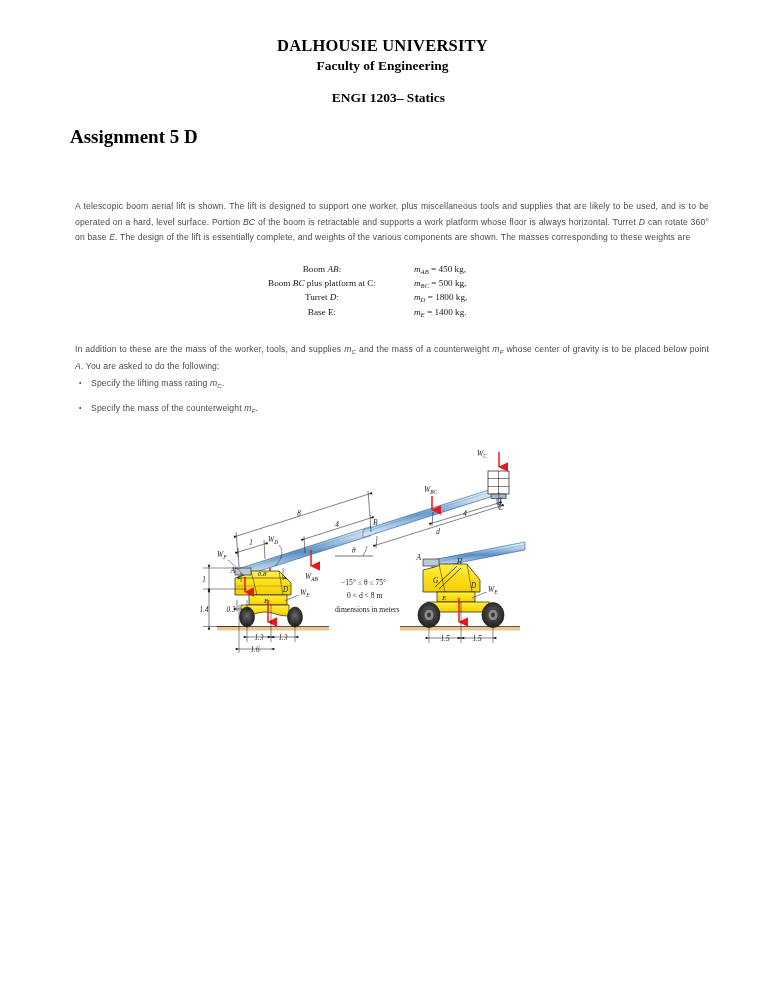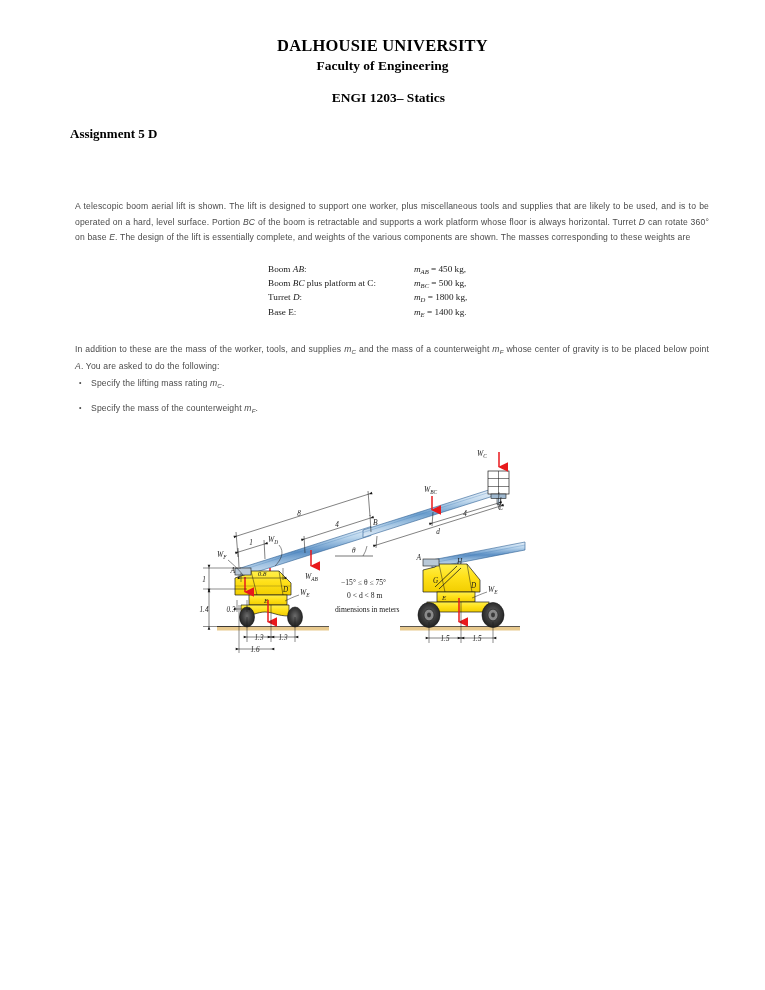--- a/index.html
+++ b/index.html
@@ -46,21 +46,21 @@
     top: 90px;
     font-size: 13.5px;
     margin-left: 12px;
   }
   #assignment-title {
     position: absolute;
     left: 70px;
     top: 126px;
     font-family: "Liberation Serif", serif;
     font-weight: bold;
-    font-size: 13px;
+    font-size: 19px;
     color: #000;
   }
 
   
   .body-text {
     position: absolute;
     left: 75px;
     width: 634px;
     font-size: 8.6px;
     line-height: 15.5px;
@@ -85,20 +85,21 @@
     top: 264px;
     font-family: "Liberation Serif", serif;
     font-size: 9.2px;
     color: #1a1a1a;
     border-collapse: collapse;
   }
   #mass-table td {
     padding: 0 0 3.4px 0;
     white-space: nowrap;
     vertical-align: baseline;
+    text-align: center;
   }
   #mass-table td.lbl { padding-right: 38px; }
   #mass-table td.val { text-align: left; }
 
   
   #task-list {
     position: absolute;
     left: 78px;
     top: 376px;
     width: 600px;

